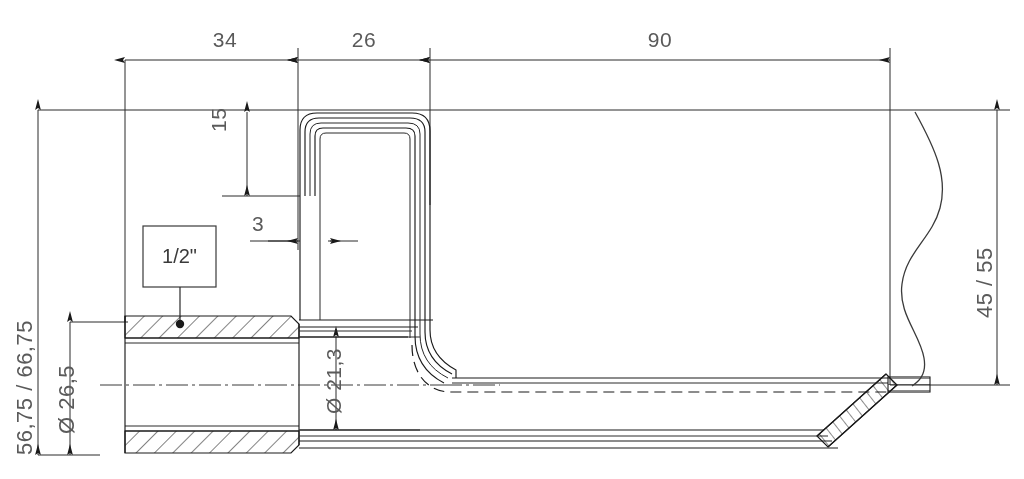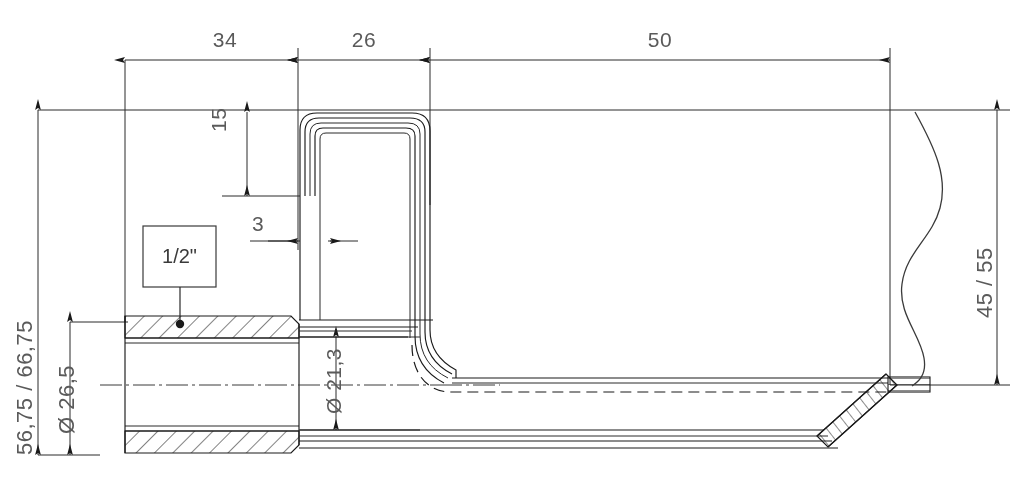--- a/index.html
+++ b/index.html
@@ -216,21 +216,21 @@
 
   <div style="position:absolute;left:195px;top:28px;width:60px;text-align:center;">
     <span class="dimtext" style="font-size:21px;color:#5a5a5a;">34</span>
   </div>
 
   <div style="position:absolute;left:334px;top:28px;width:60px;text-align:center;">
     <span class="dimtext" style="font-size:21px;color:#5a5a5a;margin-top:44px;">26</span>
   </div>
 
   <div style="position:absolute;left:630px;top:28px;width:60px;text-align:center;">
-    <span class="dimtext" style="font-size:21px;color:#5a5a5a;">50</span>
+    <span class="dimtext" style="font-size:21px;color:#5a5a5a;">90</span>
   </div>
 
   <div style="position:absolute;left:207px;top:132px;
               transform:rotate(-90deg);transform-origin:0 0;
               white-space:nowrap;">
     <span class="dimtext" style="font-size:21px;color:#5a5a5a;">15</span>
   </div>
 
   <div style="position:absolute;left:252px;top:212px;white-space:nowrap;">
     <span class="dimtext" style="font-size:21px;color:#5a5a5a;">3</span>

